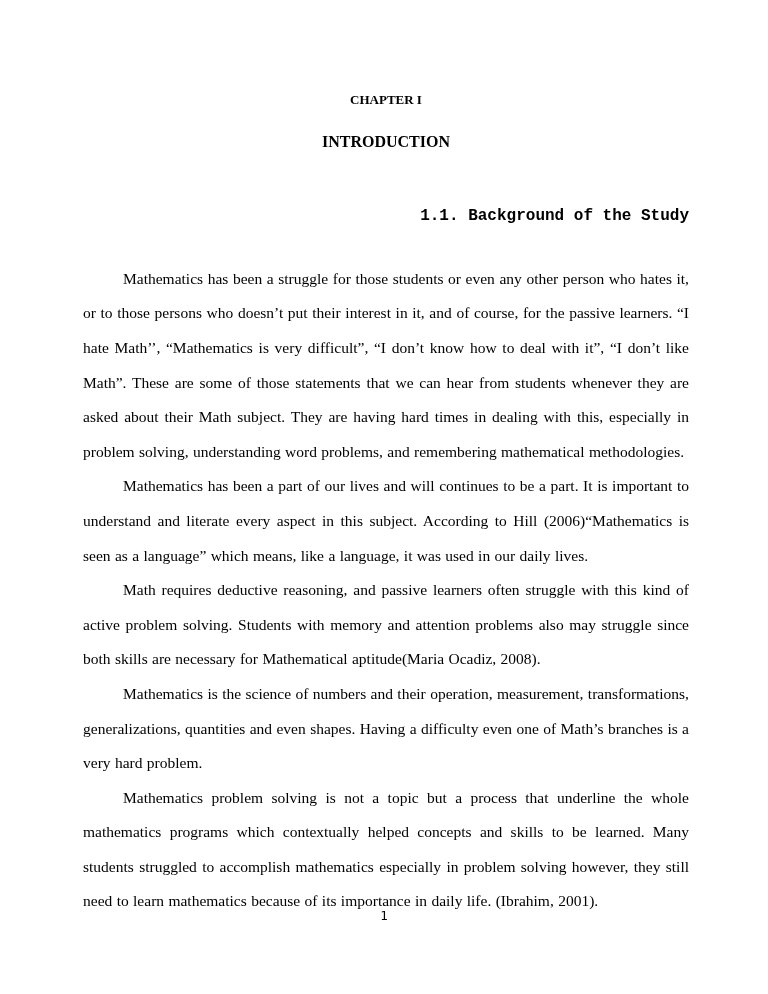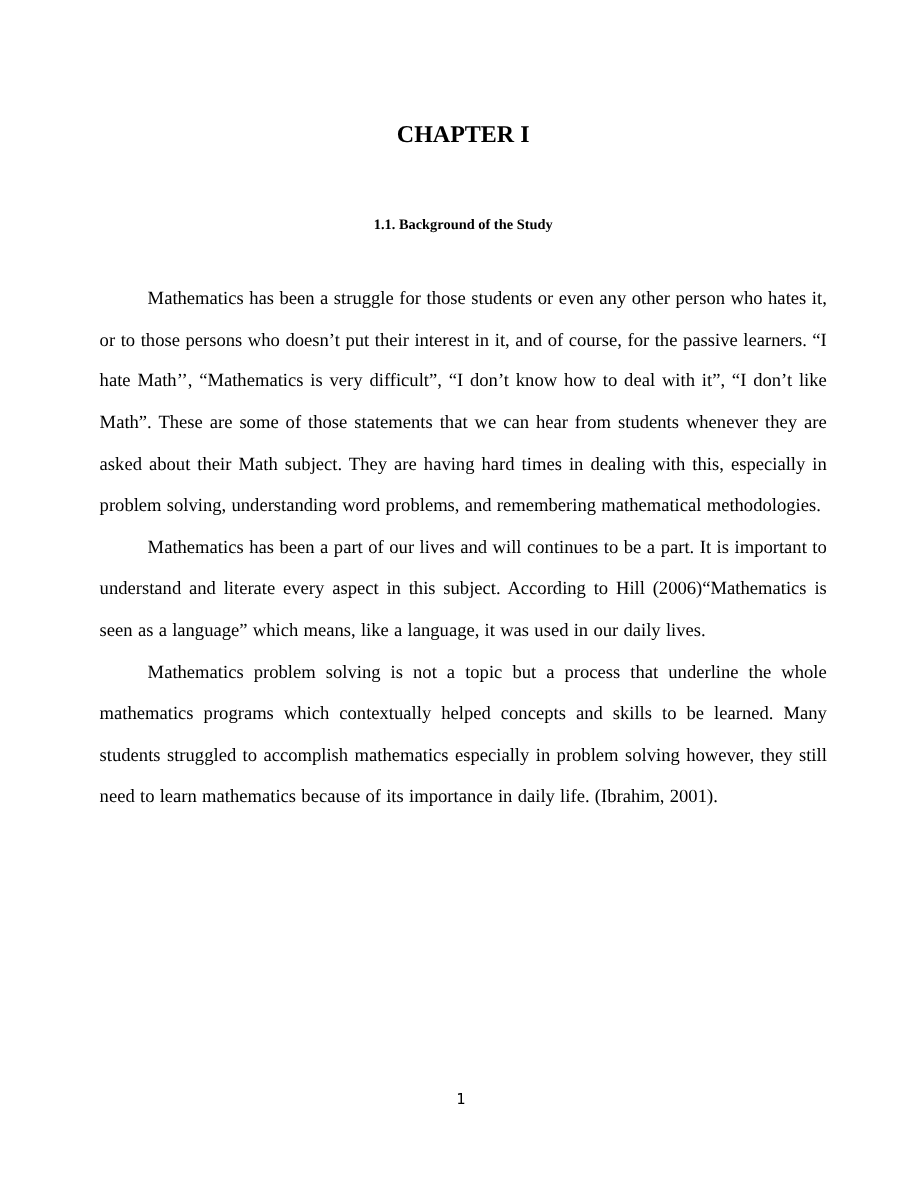--- a/index.html
+++ b/index.html
@@ -14,37 +14,38 @@
     background: #ffffff;
     color: #000000;
     font-family: "Liberation Serif", "DejaVu Serif", serif;
     box-sizing: border-box;
     padding: 83px 79px 0 83px;
     overflow: hidden;
   }
   .chapter-heading {
     text-align: center;
     font-weight: bold;
-    font-size: 20px;
+    font-size: 13px;
     line-height: 34.6px;
-    margin: 12px;
+    margin: 0;
   }
   .chapter-subheading {
     text-align: center;
     font-weight: bold;
     font-size: 16px;
     line-height: 34.6px;
     margin: 7px 0 0 0;
   }
   .section-heading {
-    text-align: center;
+    text-align: right;
     font-weight: bold;
-    font-size: 12px;
+    font-size: 16px;
     line-height: 34.6px;
     margin: 40px 0 0 0;
+    font-family: Liberation Mono, monospace;
   }
   .body-text {
     margin-top: 28px;
   }
   .body-text p {
     margin: 0;
     font-size: 15.5px;
     line-height: 34.6px;
     text-align: justify;
     text-indent: 40px;
@@ -62,24 +63,27 @@
     color: #000000;
   }
 </style>
 </head>
 <body>
 
 <div class="page">
 
   <div class="chapter-heading">CHAPTER I</div>
 
+  <div class="chapter-subheading">INTRODUCTION</div>
 
   <div class="section-heading">1.1. Background of the Study</div>
 
   <div class="body-text">
     <p>Mathematics has been a struggle for those students or even any other person who hates it, or to those persons who doesn’t put their interest in it, and of course, for the passive learners. “I hate Math’’, “Mathematics is very difficult”, “I don’t know how to deal with it”, “I don’t like Math”. These are some of those statements that we can hear from students whenever they are asked about their Math subject. They are having hard times in dealing with this, especially in problem solving, understanding word problems, and remembering mathematical methodologies.</p>
     <p>Mathematics has been a part of our lives and will continues to be a part. It is important to understand and literate every aspect in this subject. According to Hill (2006)“Mathematics is seen as a language” which means, like a language, it was used in our daily lives.</p>
+    <p>Math requires deductive reasoning, and passive learners often struggle with this kind of active problem solving. Students with memory and attention problems also may struggle since both skills are necessary for Mathematical aptitude(Maria Ocadiz, 2008).</p>
+    <p>Mathematics is the science of numbers and their operation, measurement, transformations, generalizations, quantities and even shapes.  Having a difficulty even one of Math’s branches is a very hard problem.</p>
     <p>Mathematics problem solving is not a topic but a process that underline the whole mathematics programs which contextually helped concepts and skills to be learned. Many students struggled to accomplish mathematics especially in problem solving however, they still need to learn mathematics because of its importance in daily life. (Ibrahim, 2001).</p>
   </div>
 
   <div class="page-number">1</div>
 
 </div>
 
 </body></html>

